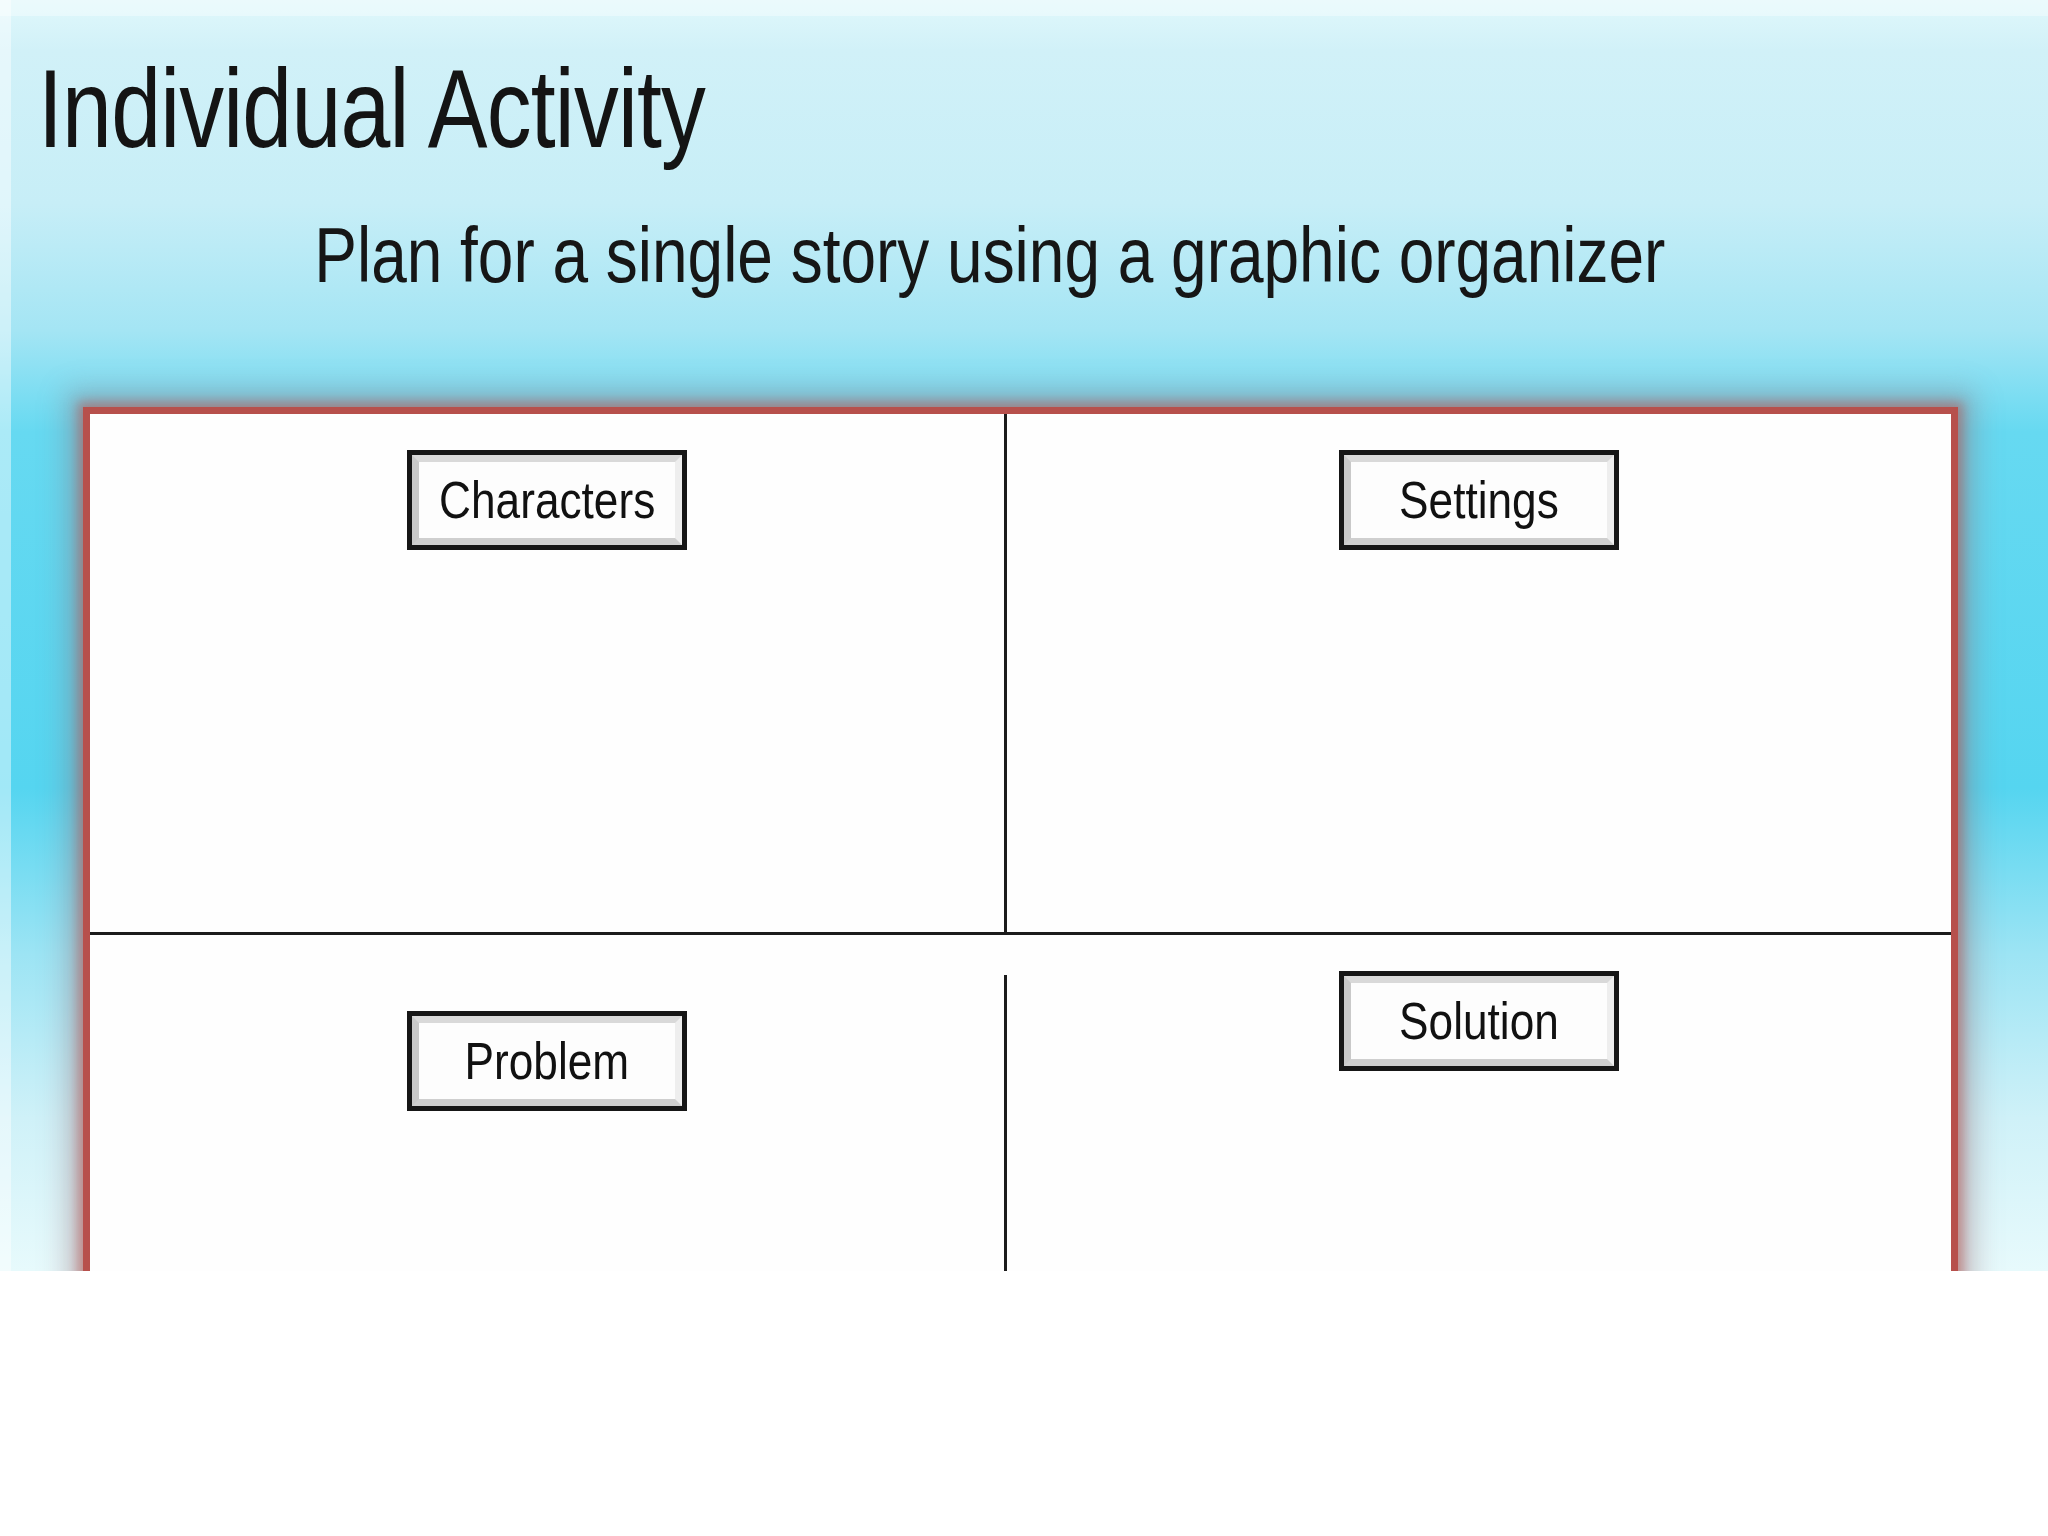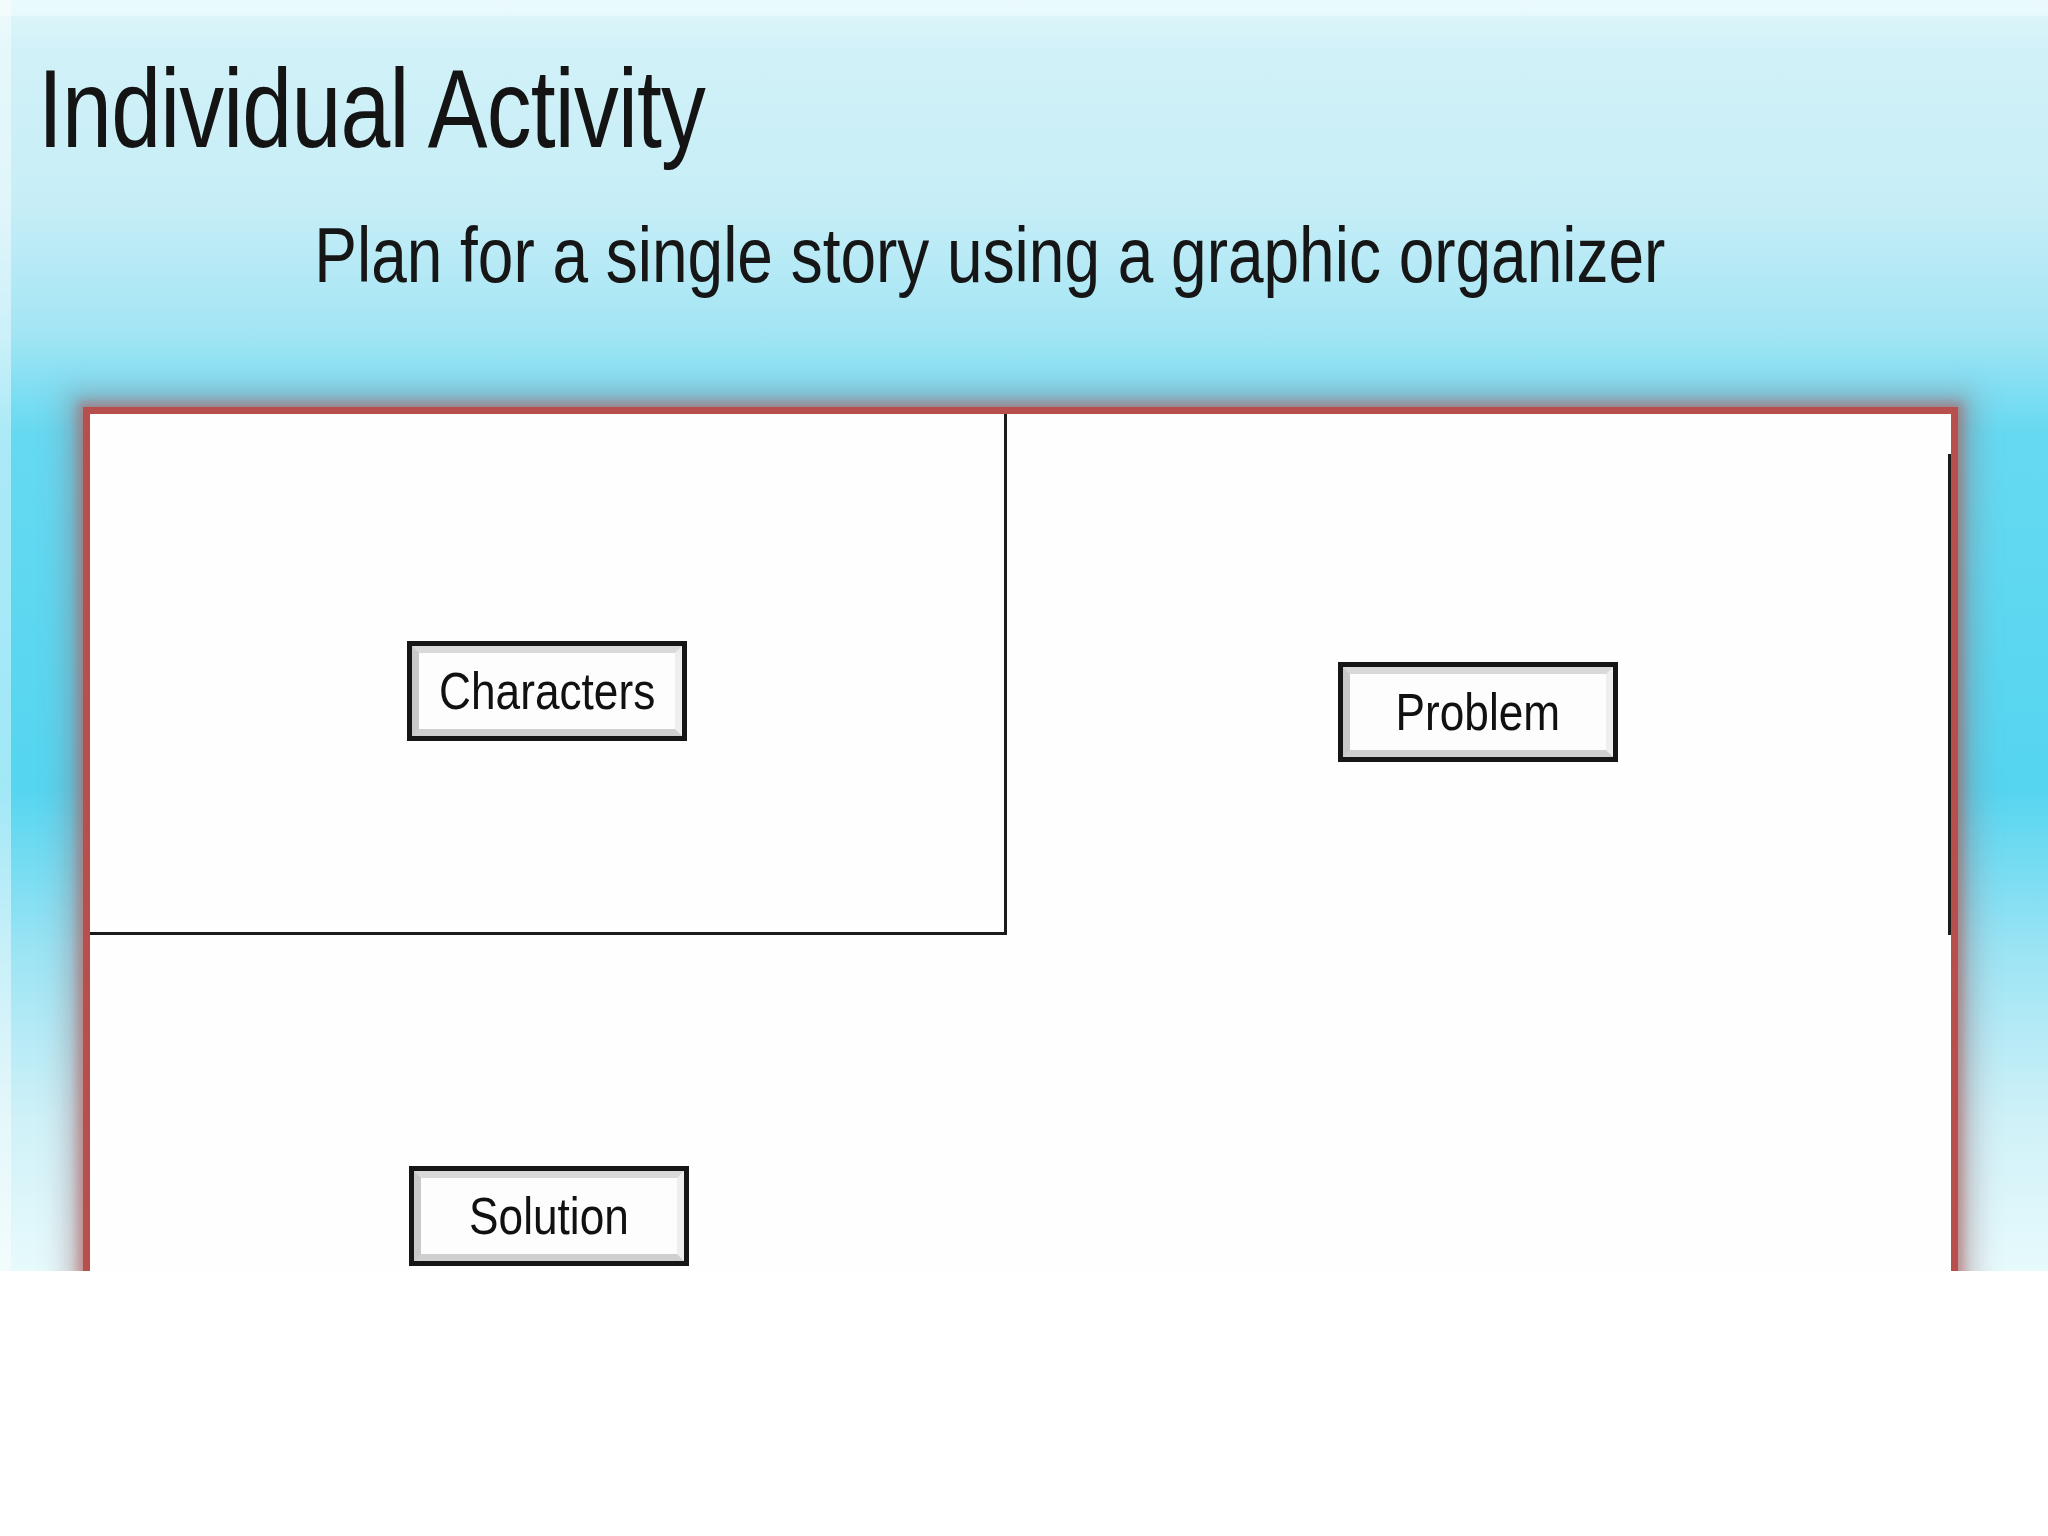--- a/index.html
+++ b/index.html
@@ -85,21 +85,21 @@
       0 0 26px 16px rgba(150, 115, 125, 0.42);
     display: grid;
     grid-template-columns: 49.3% 50.7%;
     grid-template-rows: 49.76% 50.24%;
   }
 
   .cell {
     box-sizing: border-box;
     display: flex;
     justify-content: center;
-    align-items: center;
+    align-items: flex-start;
   }
   .cell.q-tl { border-right: 3px solid #1b1b1b; border-bottom: 3px solid #1b1b1b; }
   .cell.q-tr { border-bottom: 3px solid #1b1b1b; }
   .cell.q-bl { border-right: 3px solid #1b1b1b; margin-top: 40px; }
 
   .labelbox {
     margin-top: 36px;
     width: 280px;
     height: 100px;
     box-sizing: border-box;
@@ -144,20 +144,27 @@
   <div class="organizer">
 
     <div class="cell q-tl">
       <div class="labelbox">
         <div class="labelbox-bevel">
           <span class="labelbox-text">Characters</span>
         </div>
       </div>
     </div>
 
+    <div class="cell q-tr">
+      <div class="labelbox">
+        <div class="labelbox-bevel">
+          <span class="labelbox-text">Settings</span>
+        </div>
+      </div>
+    </div>
 
     <div class="cell q-bl">
       <div class="labelbox">
         <div class="labelbox-bevel">
           <span class="labelbox-text">Problem</span>
         </div>
       </div>
     </div>
 
     <div class="cell q-br">

